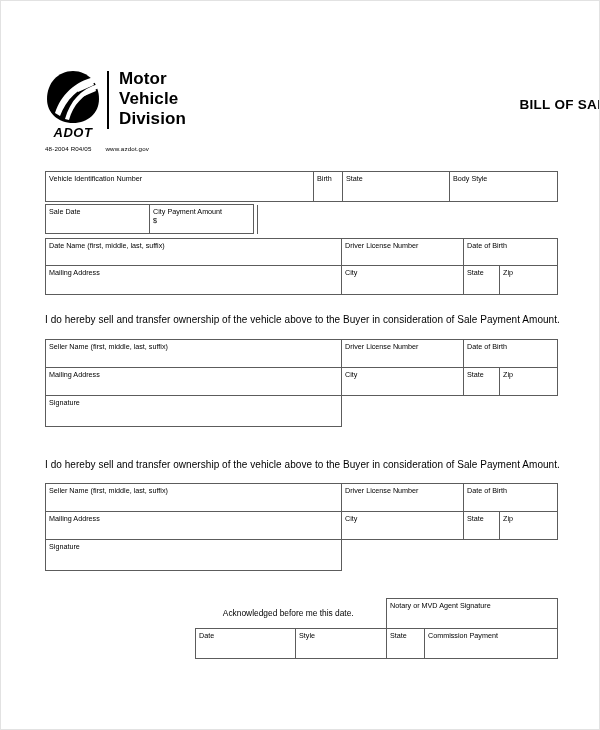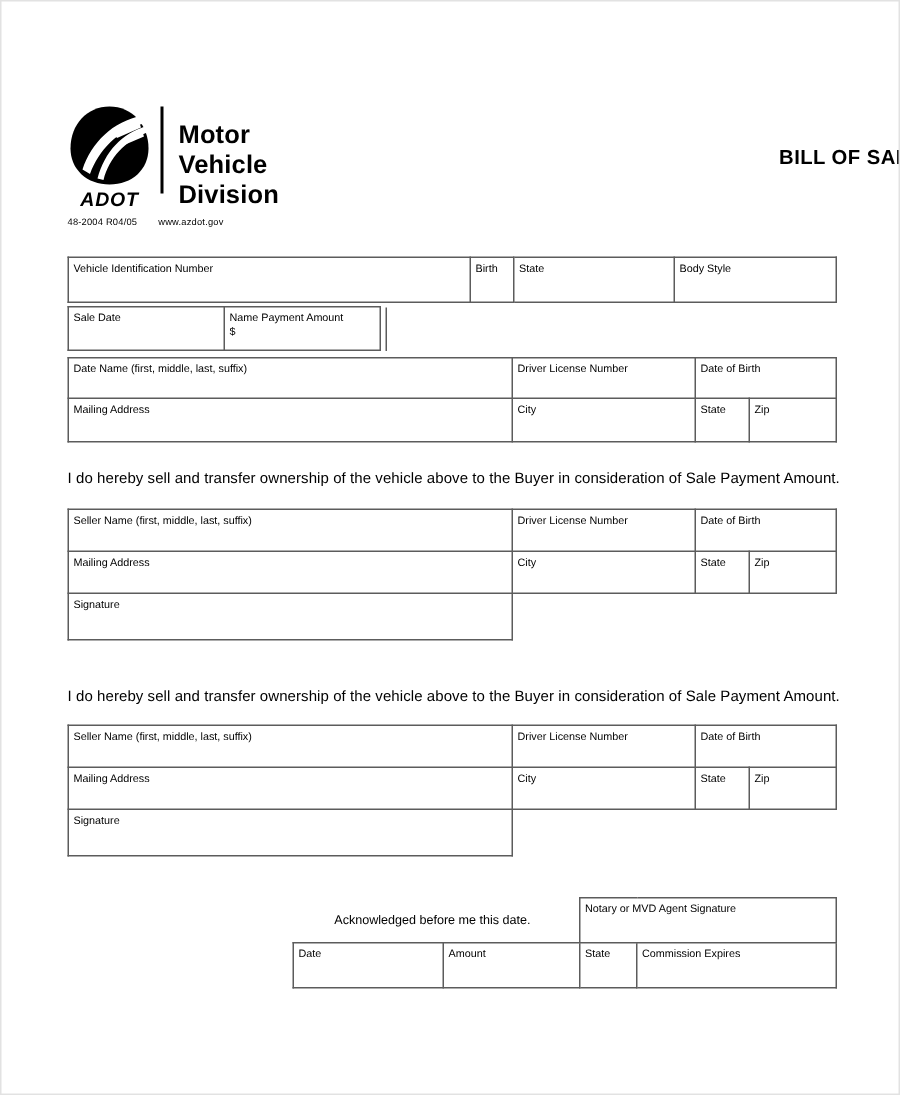--- a/index.html
+++ b/index.html
@@ -45,21 +45,20 @@
     height: 58px;
     background: #000;
     margin: 2px 10px 0 6px;
   }
   .logo-words {
     font-size: 17px;
     font-weight: bold;
     line-height: 20px;
     letter-spacing: 0.1px;
     padding-top: 0px;
-    margin-top: 11px;
   }
   .logo-words div { white-space: nowrap; }
   .form-meta {
     position: absolute;
     left: 0;
     top: 76px;
     font-size: 6.2px;
     line-height: 8px;
     white-space: nowrap;
     letter-spacing: 0.15px;
@@ -172,21 +171,21 @@
   <table class="ftable" style="left:44px; top:203px; width:212px;">
     <colgroup>
       <col style="width:104px">
         <col style="width:104px">
         <col style="width:4px">
     </colgroup>
     <tbody>
       <tr>
         <td style="height:26px"><span>Sale Date</span></td>
         <td>
-          <span>Name Payment Amount</span><br>
+          <span>City Payment Amount</span><br>
           <span>$</span>
         </td>
         <td class="rightonly"></td>
       </tr>
     </tbody>
   </table>
 
   <table class="ftable" style="left:44px; top:237px; width:512px;">
     <colgroup>
       <col style="width:296px">
@@ -276,20 +275,20 @@
         <col style="width:38px">
         <col style="width:133px">
     </colgroup>
     <tbody>
       <tr>
         <td colspan="2" class="noborder ack-label" style="height:29px">Acknowledged before me this date.</td>
         <td colspan="2"><span>Notary or MVD Agent Signature</span></td>
       </tr>
       <tr>
         <td style="height:27px"><span>Date</span></td>
-        <td><span>Amount</span></td>
-        <td><span>State</span></td>
-        <td><span>Commission Expires</span></td>
+        <td><span>Style</span></td>
+        <td><span>State</span></td>
+        <td><span>Commission Payment</span></td>
       </tr>
     </tbody>
   </table>
 
 </div>
 
 </body></html>

